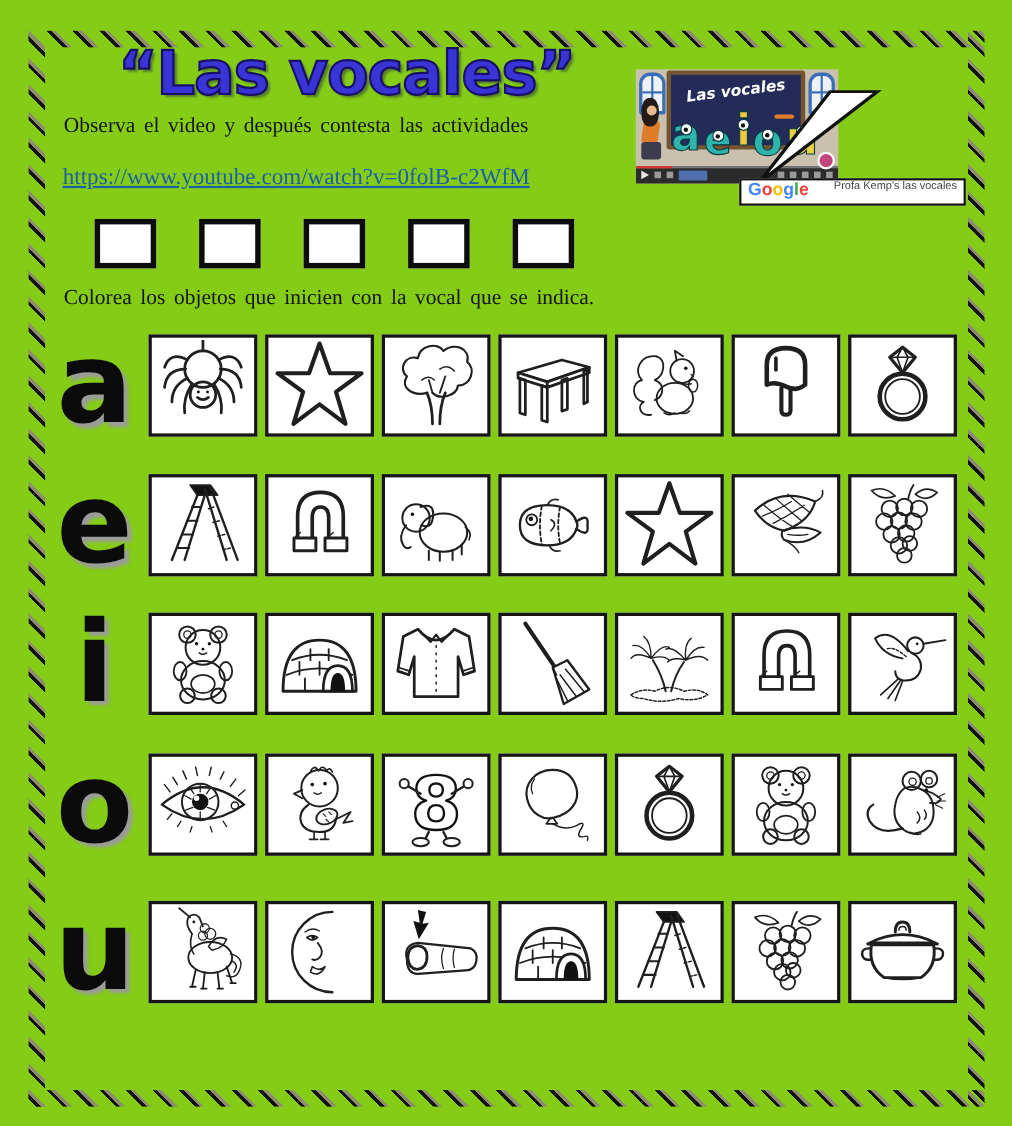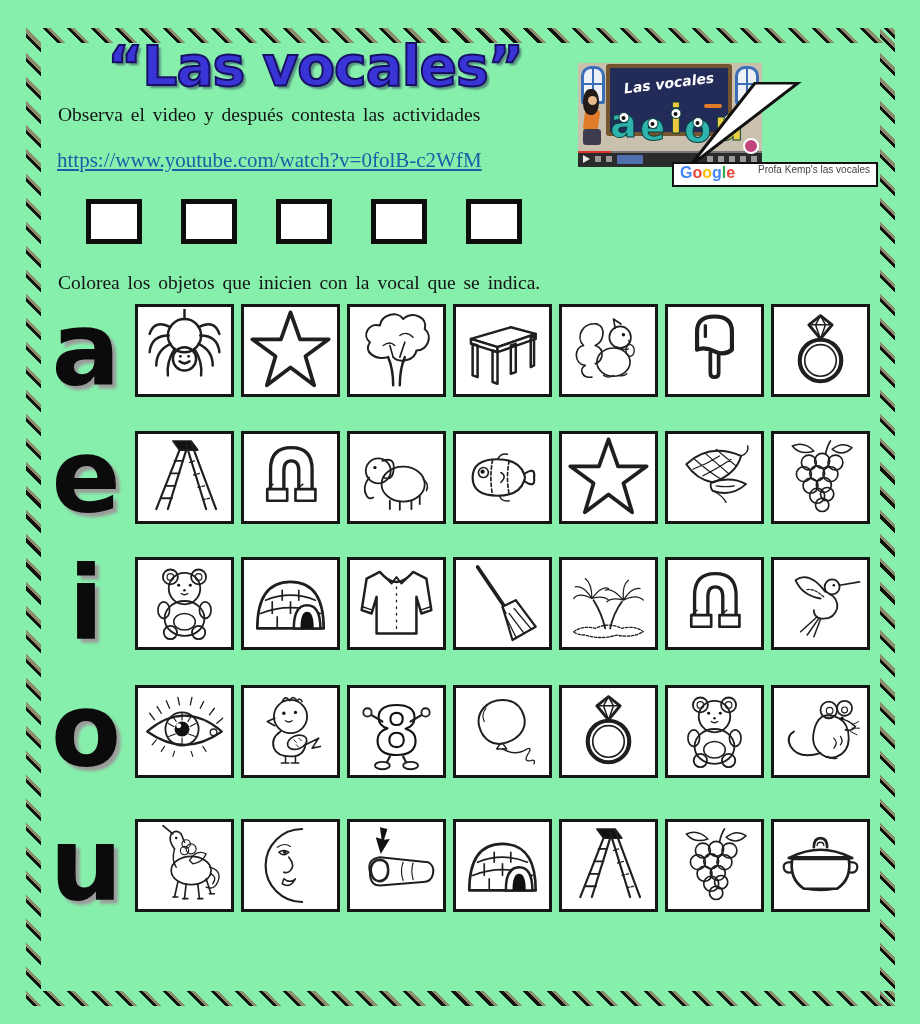--- a/index.html
+++ b/index.html
@@ -1,36 +1,36 @@
 <!DOCTYPE html>
 <html><head>
 <meta charset="utf-8">
 <style>
   html,body{margin:0;padding:0;background:#fff;}
-  .page{position:relative;width:920px;height:1024px;background:#86efac;overflow:hidden;
+  .page{position:relative;width:920px;height:1024px;background:#84cc16;overflow:hidden;
         font-family:"Liberation Serif",serif;color:#141414;}
   
   .bstrip{position:absolute;
     background:repeating-linear-gradient(45deg,transparent 0 5px,#11110e 5px 8px,#8e8e6e 8px 11px,transparent 11px 17px);}
   .b-top{left:26px;top:28px;width:869px;height:15px;}
   .b-bottom{left:26px;top:991px;width:869px;height:15px;}
   .b-left{left:26px;top:28px;width:15px;height:978px;}
   .b-right{left:880px;top:28px;width:15px;height:978px;}
 
   .title{position:absolute;left:50px;top:34px;width:530px;text-align:center;
     font-family:"DejaVu Sans","Liberation Sans",sans-serif;font-weight:800;font-size:55px;
     color:#3934d6;-webkit-text-stroke:2px #181066;
     text-shadow:3px 3px 2px rgba(30,30,70,.45);letter-spacing:-1px;}
 
   .line{position:absolute;left:58px;font-size:19.5px;word-spacing:3px;}
   .line1{top:104px;}
   .linkline{position:absolute;left:57px;top:148px;font-size:21px;word-spacing:2px;}
   .linkline a{color:#1b5fa8;text-decoration:underline;}
   .line2{top:171px;}
-  .line3{top:272px;}
+  .line3{top:260px;}
 
   .squares-row{position:absolute;left:86px;top:199px;display:flex;gap:39px;}
   .answer-box{width:56px;height:45px;border:5px solid #0d0d0d;background:#fff;box-sizing:border-box;}
 
   .vowel-rows{position:absolute;left:0;top:0;width:920px;height:1024px;}
   .vowel-row{position:absolute;left:44px;display:flex;align-items:center;}
   .vowel-row:nth-child(1){top:303px;}
   .vowel-row:nth-child(2){top:430px;}
   .vowel-row:nth-child(3){top:556px;}
   .vowel-row:nth-child(4){top:684px;}

